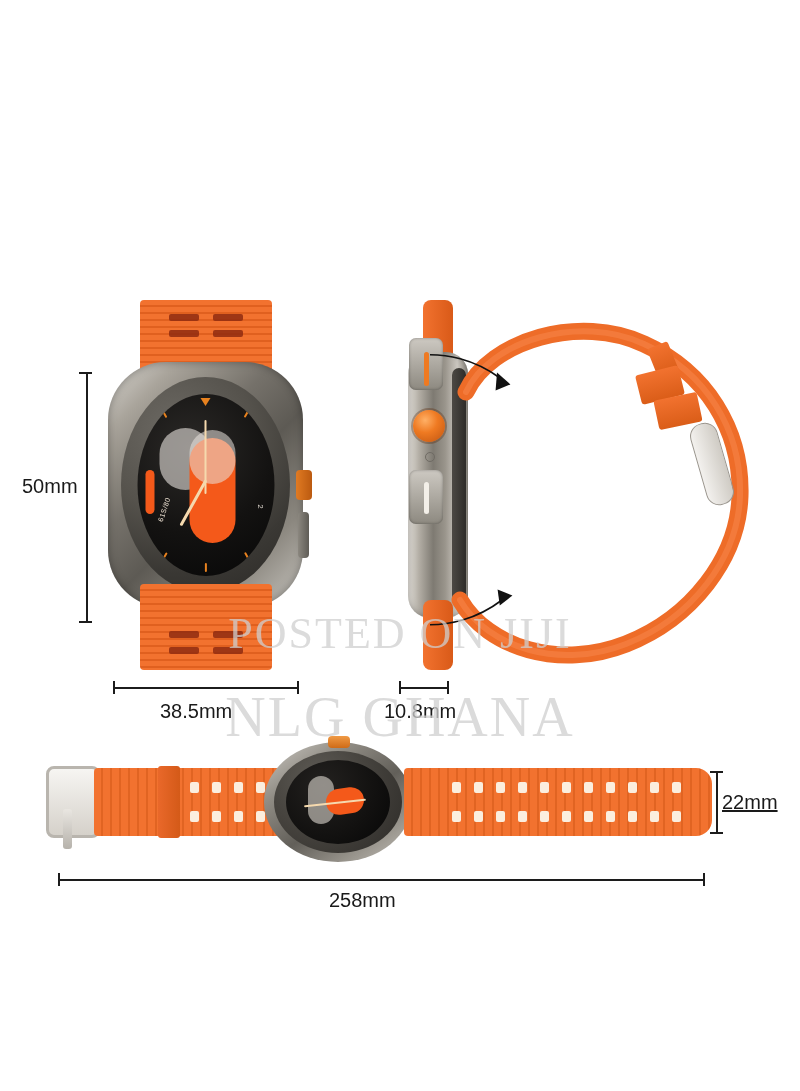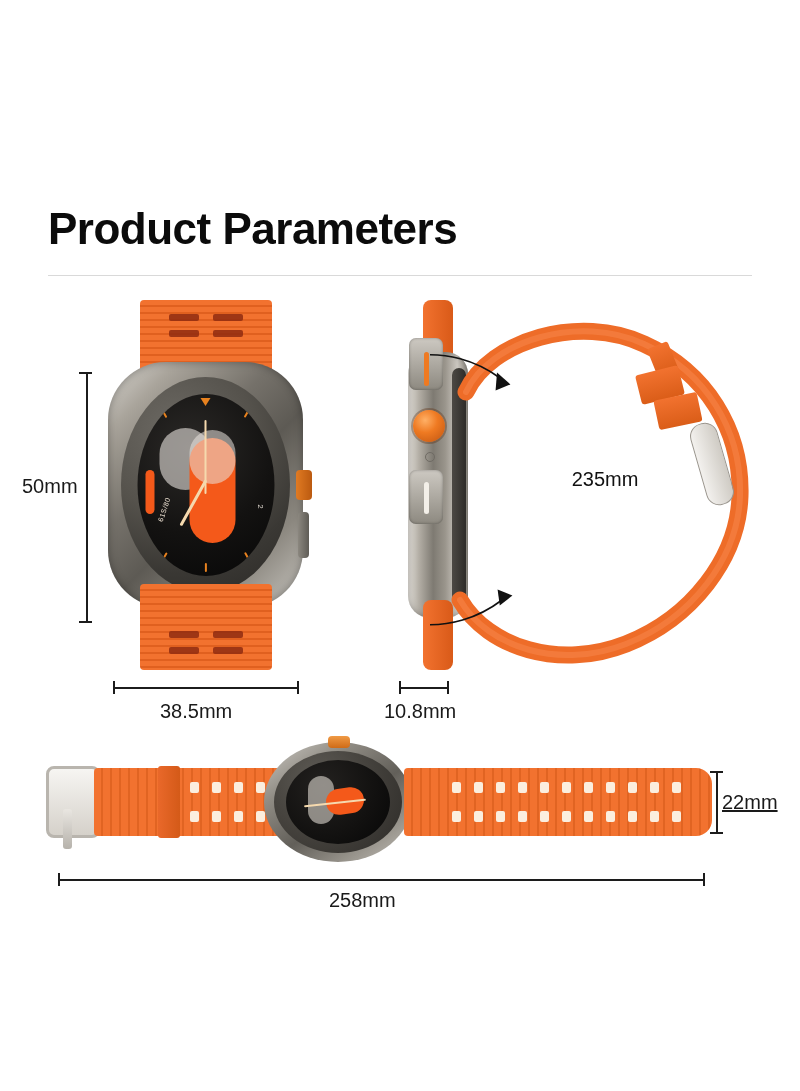--- a/index.html
+++ b/index.html
@@ -530,24 +530,20 @@
     height: 12px;
     border-radius: 4px;
     background: linear-gradient(to bottom, #f09a45, #cf6b17);
   }
 </style>
 </head>
 <body>
 
 <div id="page">
 
-  <div id="title-block">
-    <div id="page-title">Product Parameters</div>
-    <div id="title-divider"></div>
-  </div>
 
   <div class="figure" id="fig-front">
 
     <div class="band-seg" id="band-top">
       <div class="band-holes">
         <div class="band-hole"></div>
         <div class="band-hole"></div>
         <div class="band-hole"></div>
         <div class="band-hole"></div>
       </div>
@@ -626,21 +622,20 @@
       <path d="M 70 78 A 125 135 0 1 0 72 300" fill="none" stroke="#111" stroke-width="1.6"></path>
       <polygon points="70,72 78,88 62,88" fill="#111" transform="rotate(-22 70 80)"></polygon>
       <polygon points="72,306 80,292 64,292" fill="#111" transform="rotate(22 72 300)"></polygon>
     </svg>
 
     <div class="loop-clasp" id="loop-clasp-1"></div>
     <div class="loop-clasp" id="loop-clasp-2"></div>
     <div class="loop-clasp" id="loop-clasp-3"></div>
     <div id="loop-buckle"></div>
 
-    <div id="loop-label">235mm</div>
   </div>
 
   <div class="dim-line dim-h" style="left:113px; top:687px; width:185px;"></div>
   <div class="dim-cap-v" style="left:113px; top:681px;"></div>
   <div class="dim-cap-v" style="left:297px; top:681px;"></div>
   <div class="measure-label" style="left:160px; top:700px;">38.5mm</div>
 
   <div class="dim-line dim-h" style="left:399px; top:687px; width:49px;"></div>
   <div class="dim-cap-v" style="left:399px; top:681px;"></div>
   <div class="dim-cap-v" style="left:447px; top:681px;"></div>
@@ -717,14 +712,18 @@
   <div class="dim-line dim-v" style="left:716px; top:771px; height:62px;"></div>
   <div class="dim-cap-h" style="left:710px; top:771px;"></div>
   <div class="dim-cap-h" style="left:710px; top:832px;"></div>
   <div class="measure-label" style="left:722px; top:791px;text-decoration:underline;">22mm</div>
 
   <div class="dim-line dim-h" style="left:58px; top:879px; width:646px;"></div>
   <div class="dim-cap-v" style="left:58px; top:873px;"></div>
   <div class="dim-cap-v" style="left:703px; top:873px;"></div>
   <div class="measure-label" style="left:329px; top:889px;">258mm</div>
 
+  <div id="watermark">
+    <div class="wm-line" id="wm-line-1">POSTED ON JIJI</div>
+    <div class="wm-line" id="wm-line-2">NLG GHANA</div>
+  </div>
 
 </div>
 
 </body></html>

